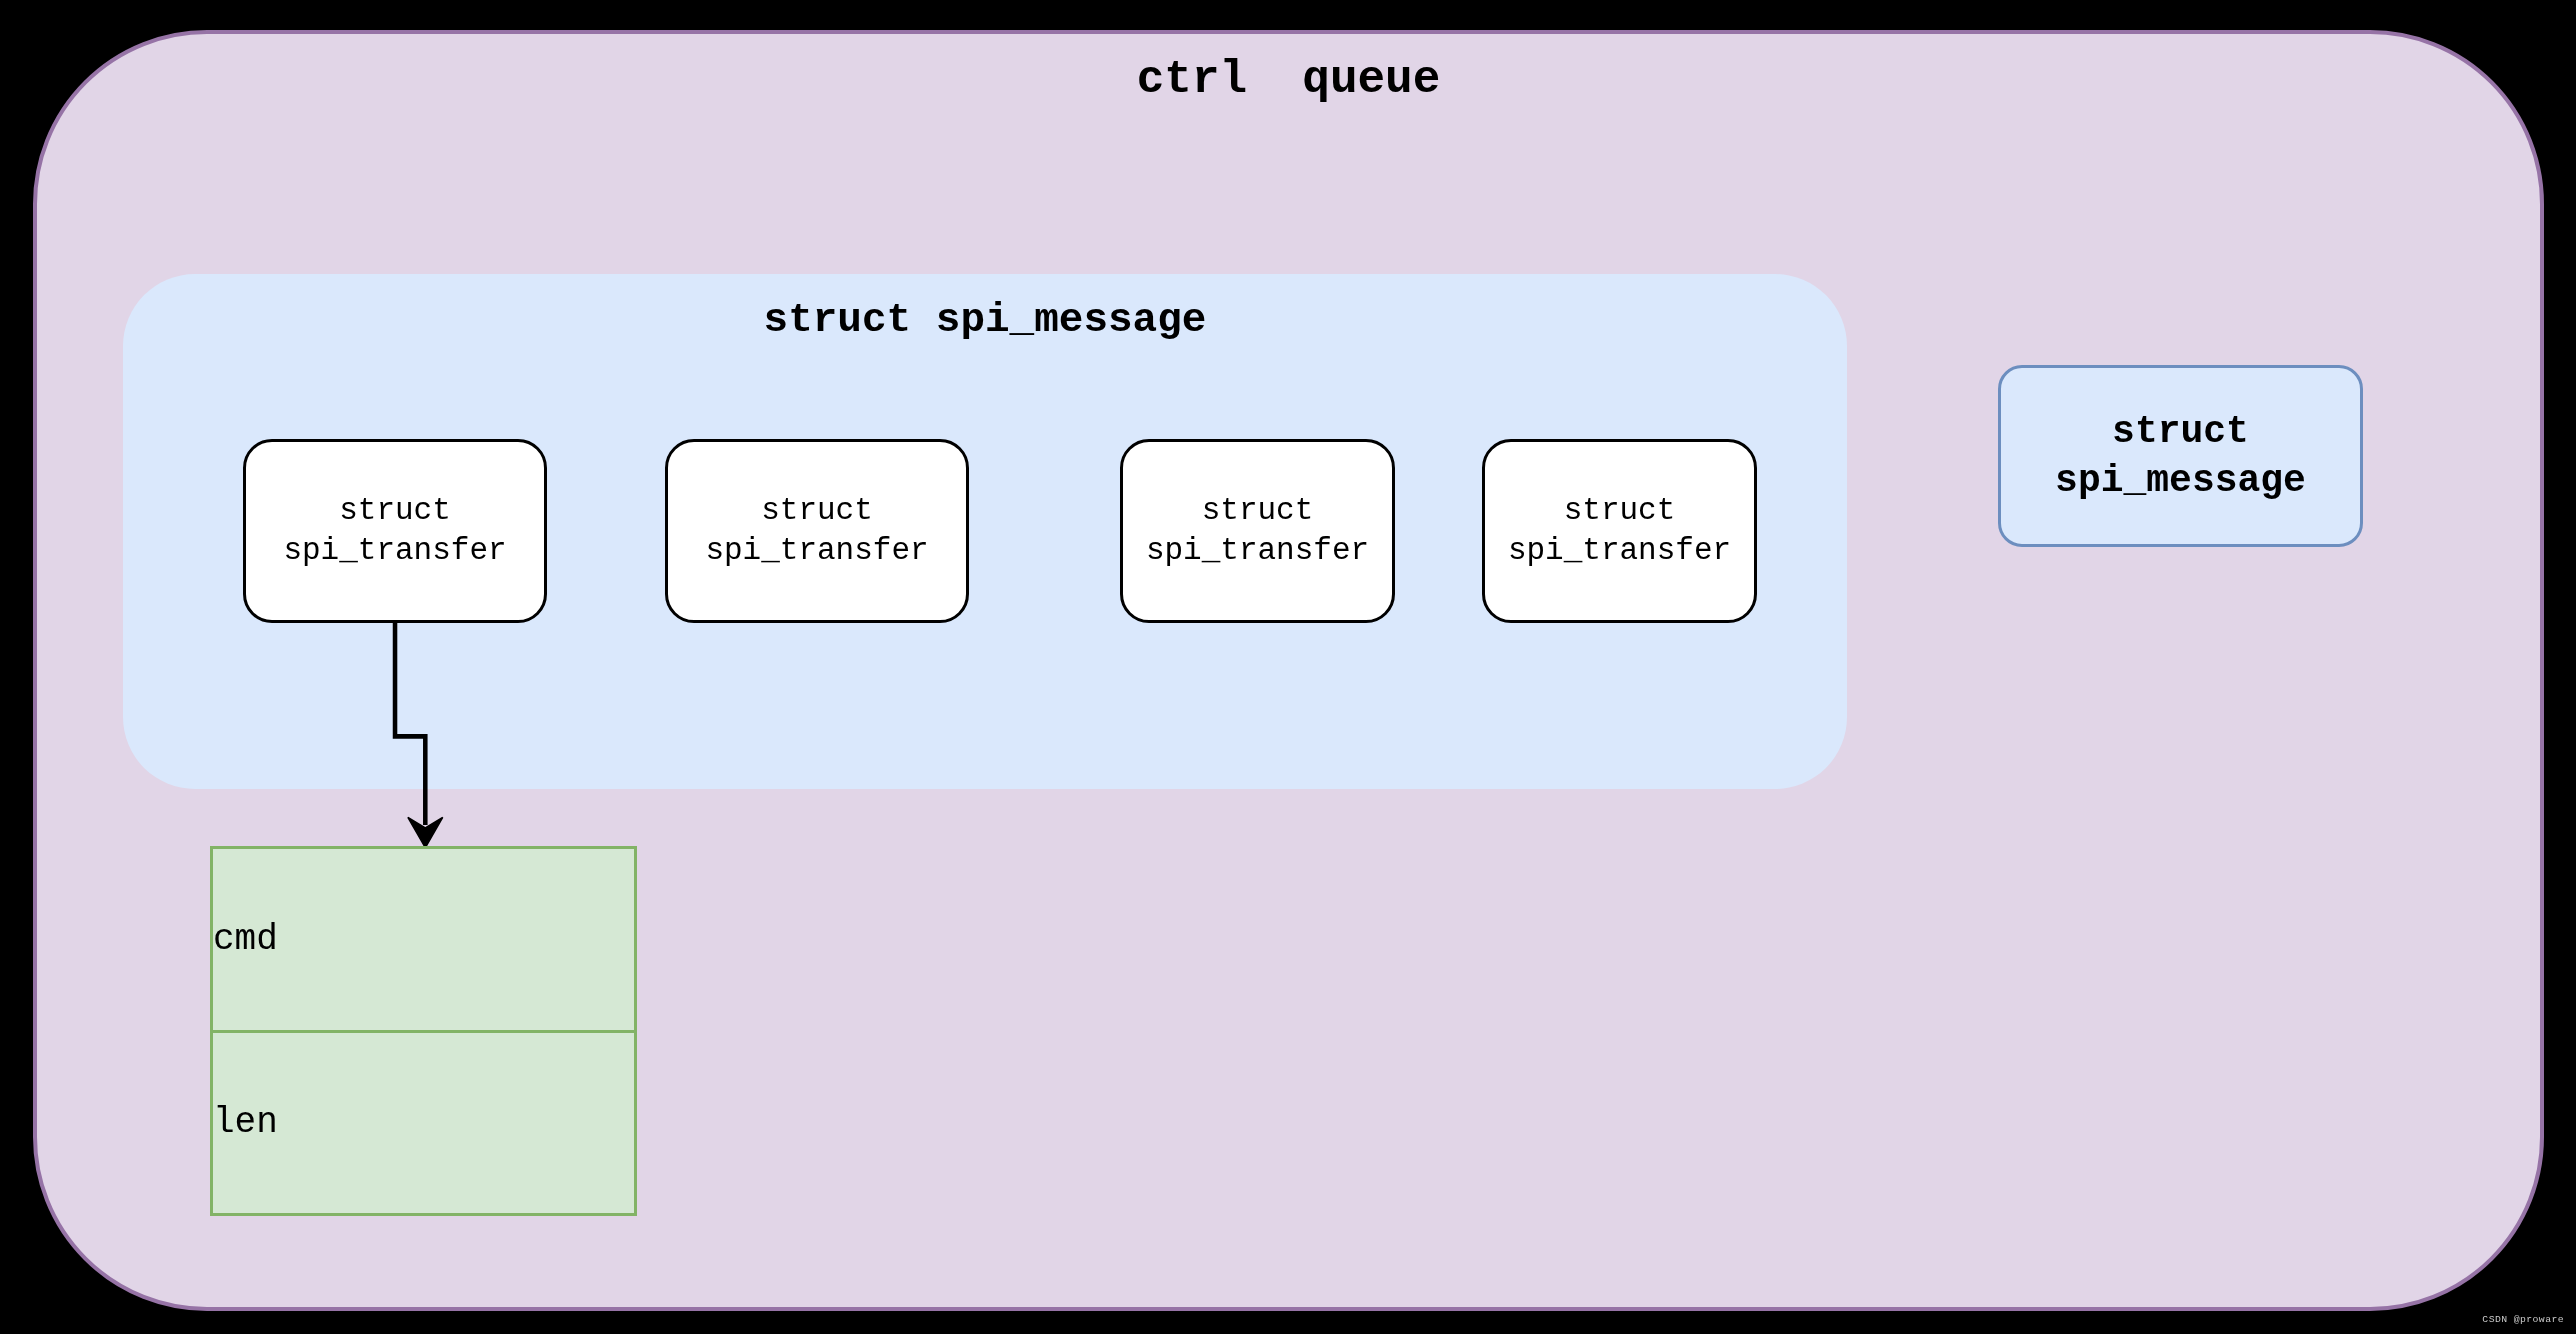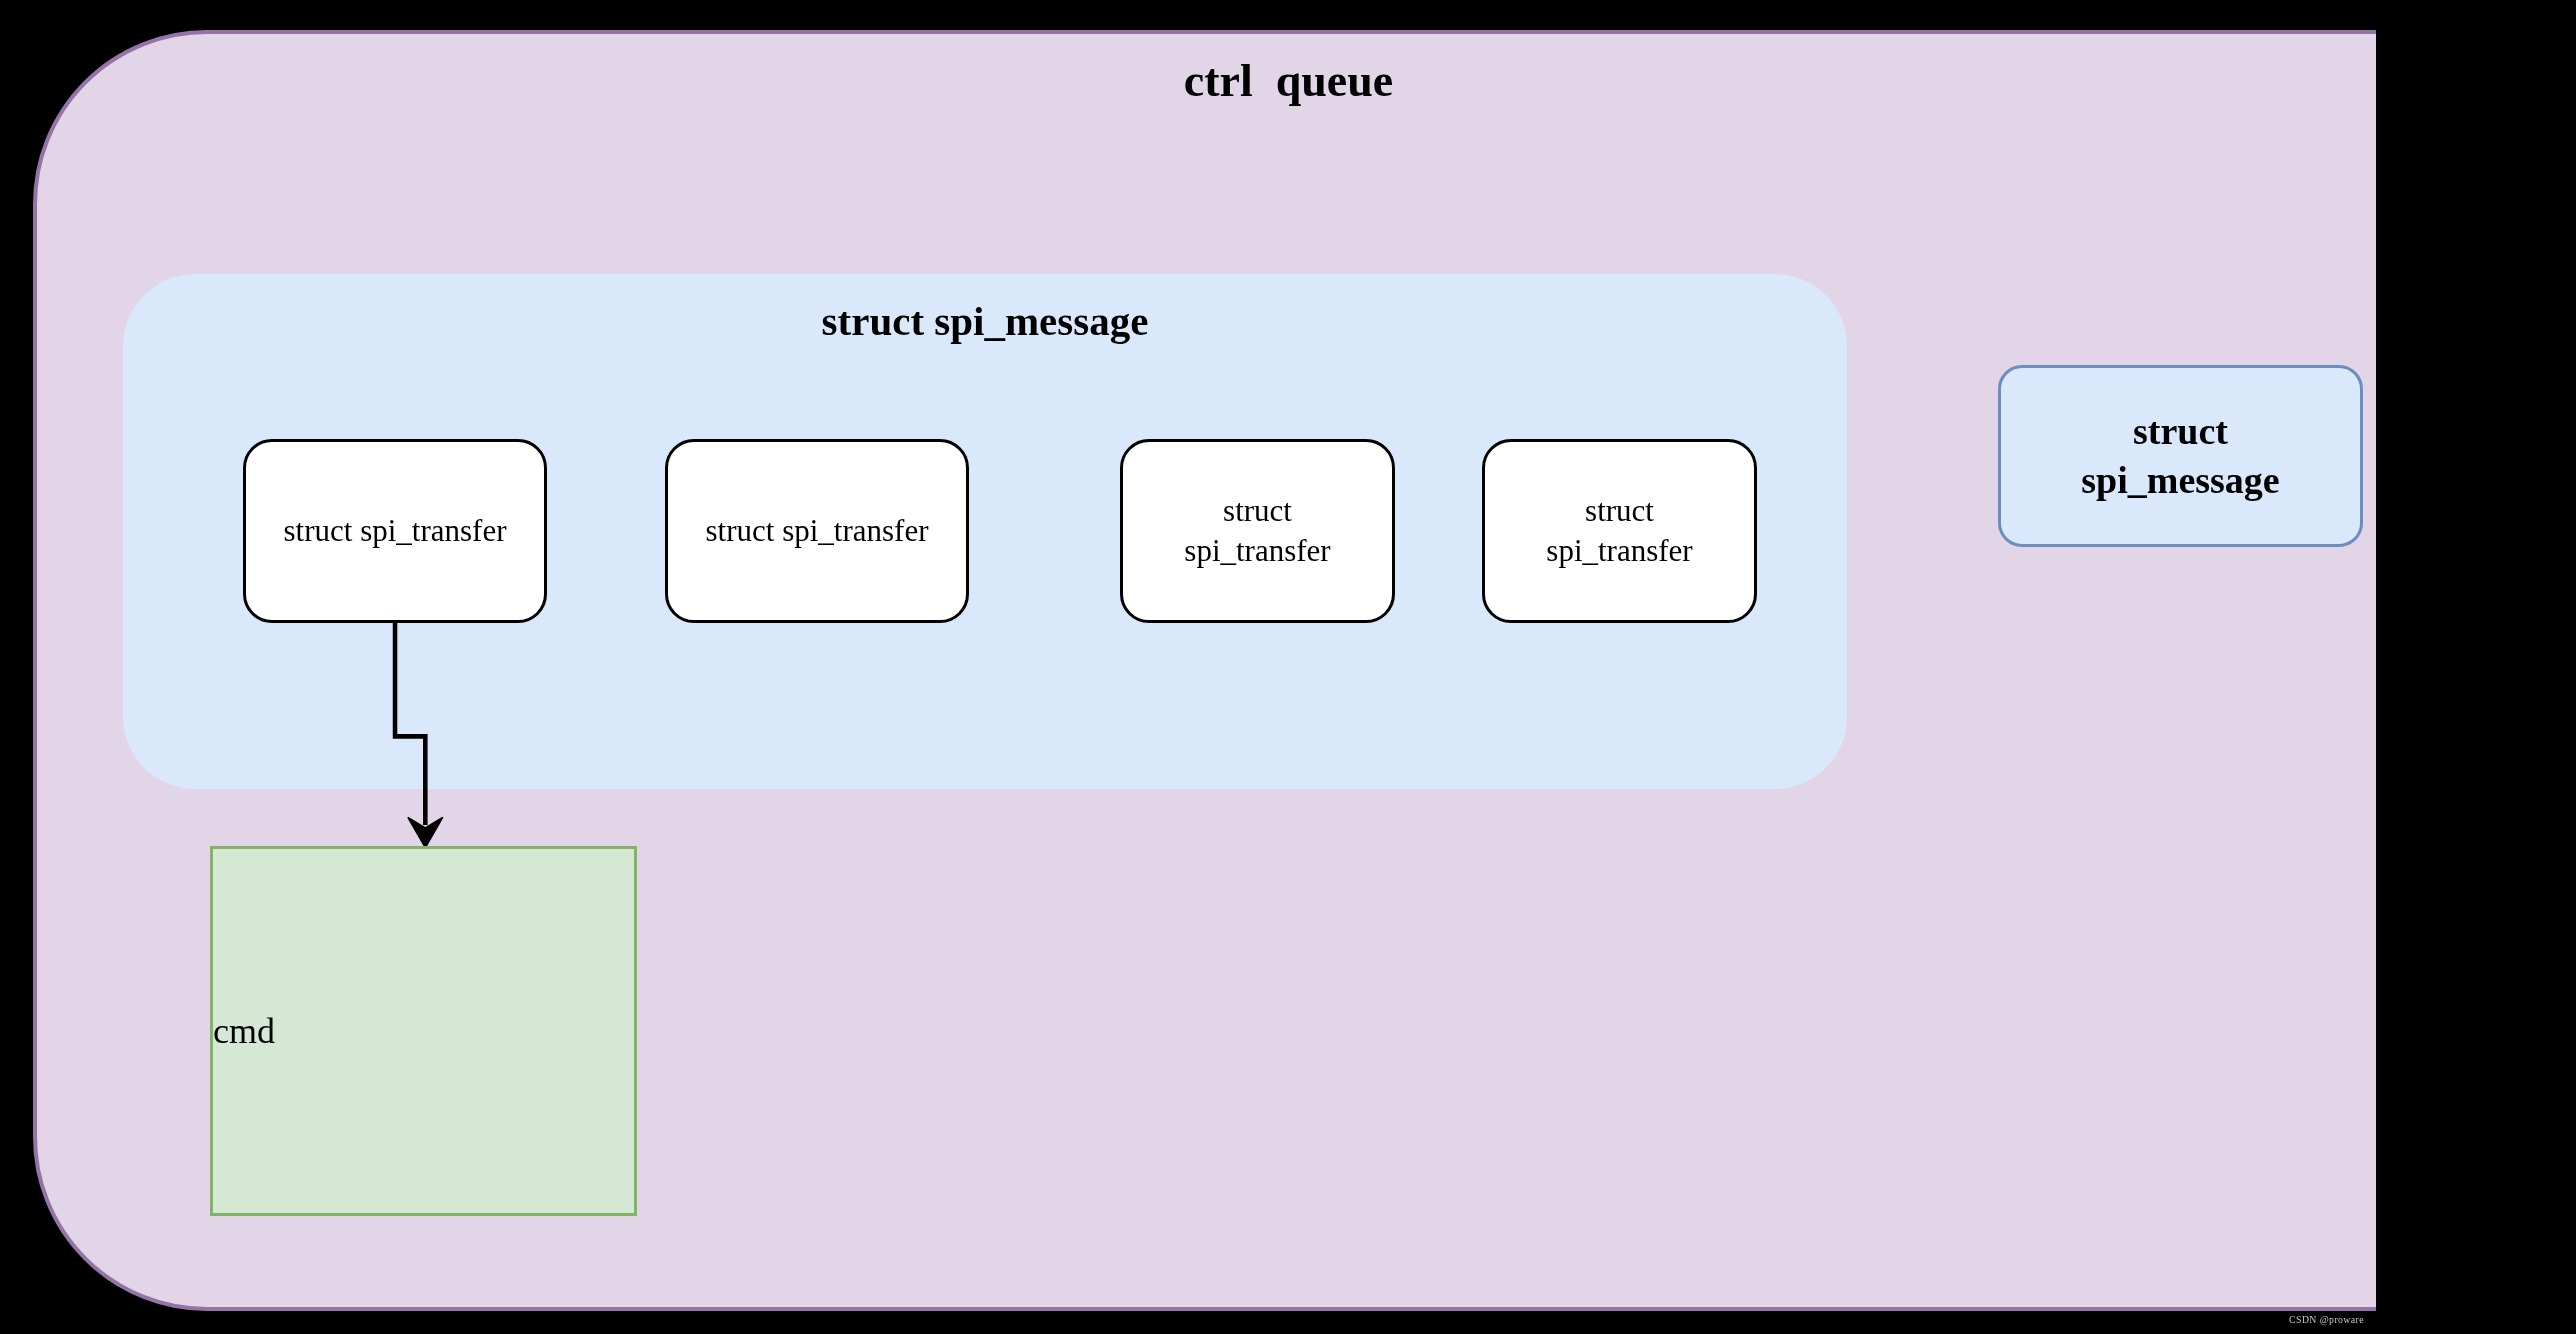--- a/index.html
+++ b/index.html
@@ -2,24 +2,24 @@
 <html style="font-size:12px"><head>
 <meta charset="utf-8">
 <style>
   html, body {
     margin: 0;
     padding: 0;
     background: #000000;
   }
   .canvas {
     position: relative;
-    width: 2376px;
+    width: 2576px;
     height: 1335px;
     background: #000000;
-    font-family: Liberation Serif, serif;
+    font-family: Liberation Mono, monospace;
     overflow: hidden;
   }
   
   .outer {
     position: absolute;
     left: 33px;
     top: 30px;
     width: 2511px;
     height: 1281px;
     background: #e1d5e7;
@@ -174,18 +174,19 @@
   <div class="msg-box">struct
 spi_message</div>
 
   <svg class="arrow-svg" viewBox="0 0 3404 1764" xmlns="http://www.w3.org/2000/svg">
     <polyline points="522,823 522,973 562,973 562,1090" fill="none" stroke="#000000" stroke-width="6"></polyline>
     <path d="M562,1120 L539,1080 L562,1094 L585,1080 Z" fill="#000000" stroke="#000000" stroke-width="2"></path>
   </svg>
 
   <div class="list-table">
     <div class="list-row">cmd</div>
+    <div class="list-row">len</div>
   </div>
 
   <div class="watermark">CSDN @proware</div>
 
 </div>
 
 
 </body></html>

